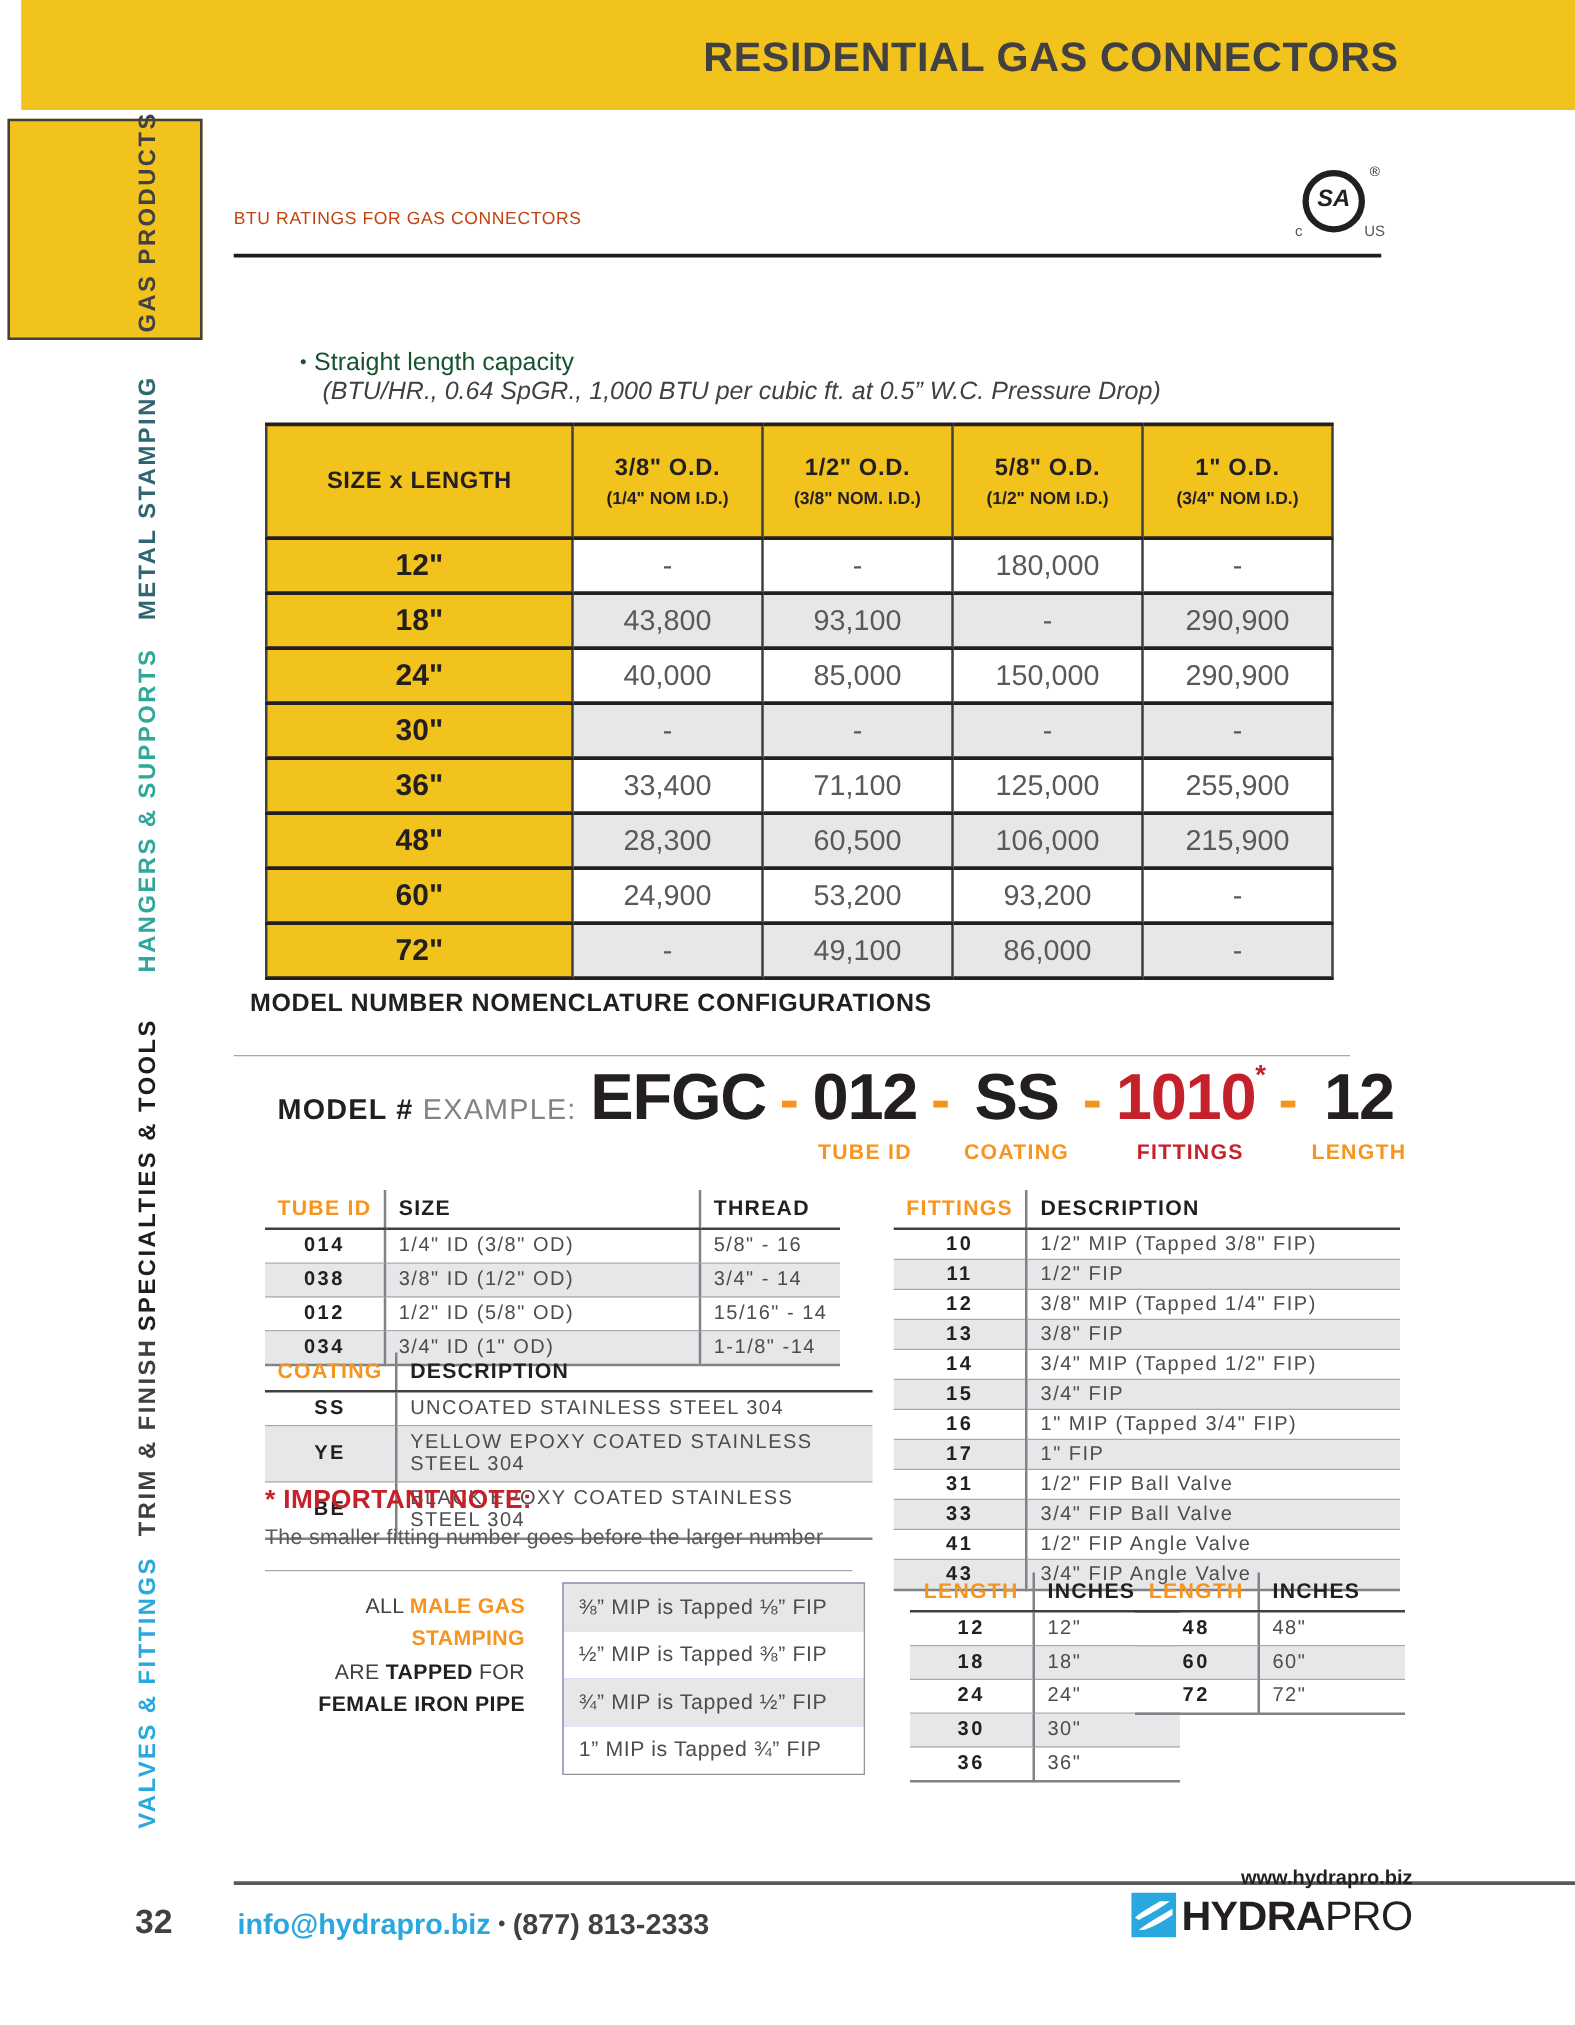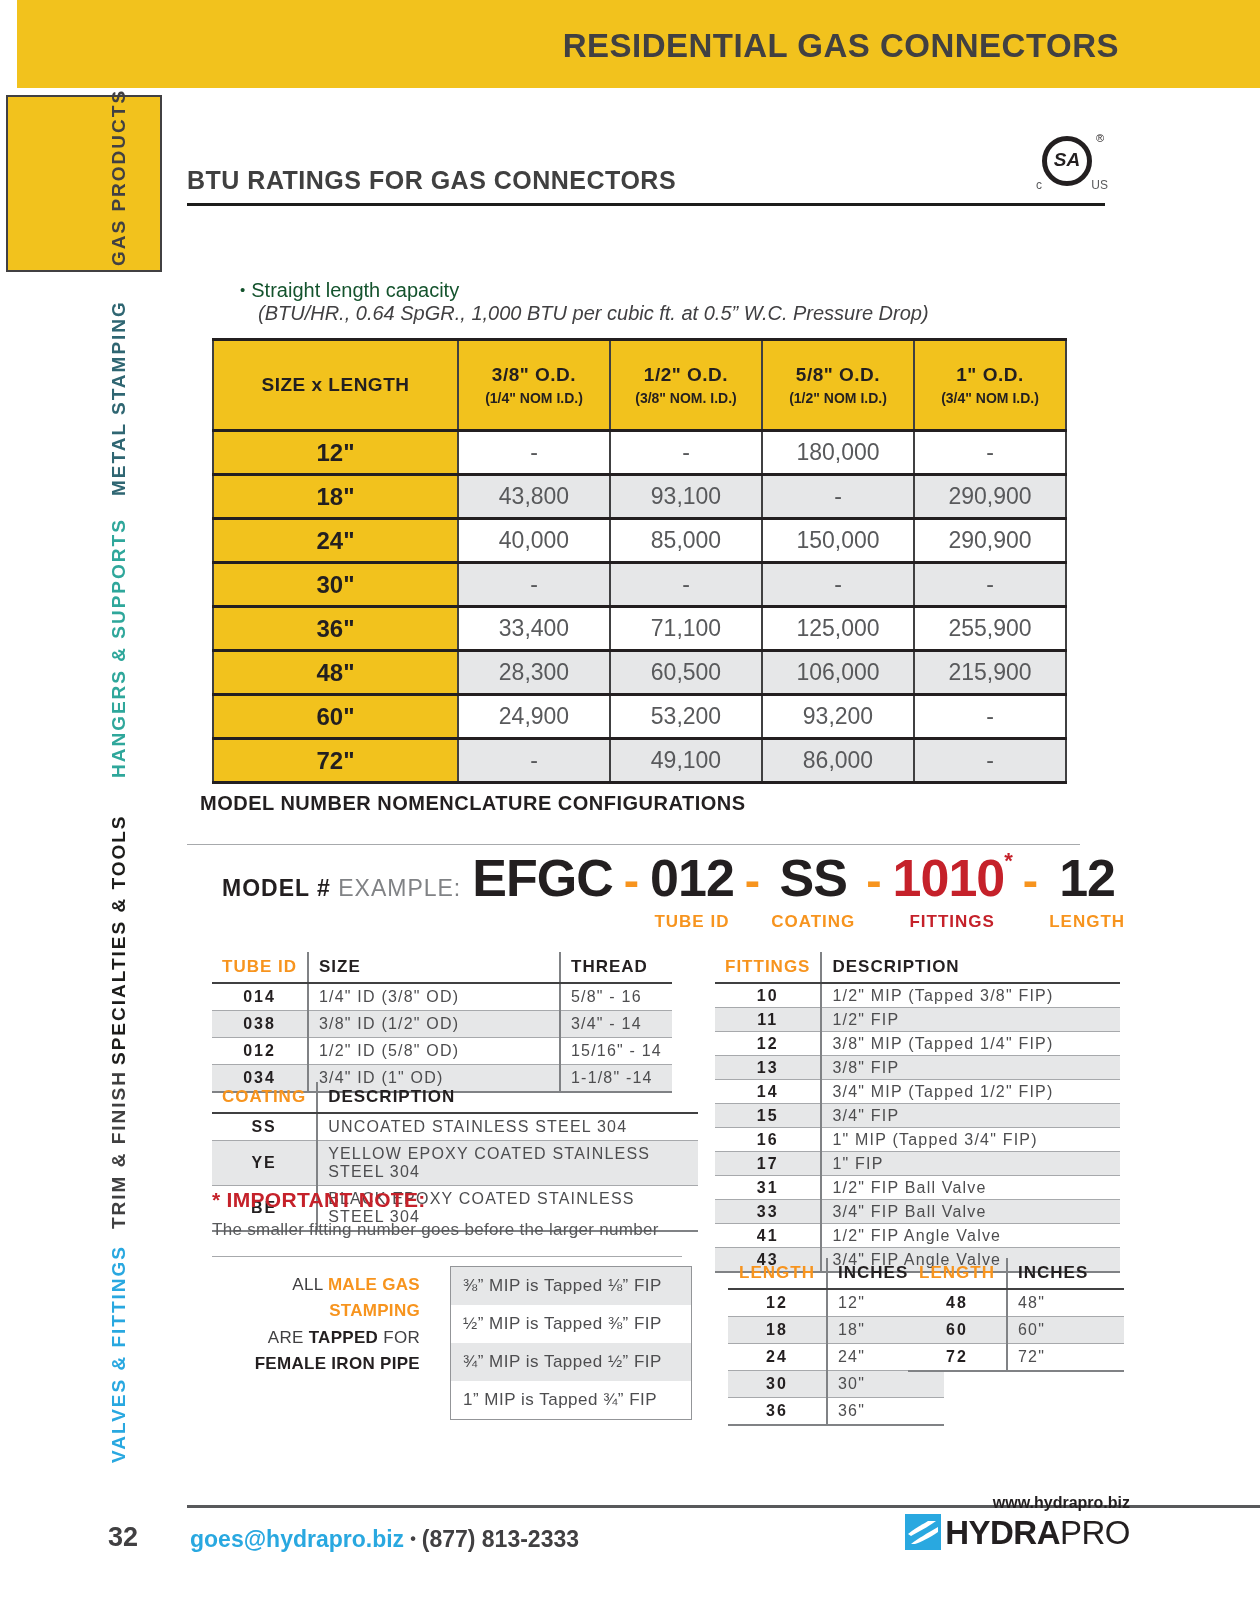--- a/index.html
+++ b/index.html
@@ -16,21 +16,21 @@
   .vlabel{position:absolute;left:108px;width:30px;writing-mode:vertical-rl;transform:rotate(180deg);
           white-space:nowrap;font-weight:700;font-size:19px;letter-spacing:2px;text-align:center;}
   .v-gas{top:98px;height:168px;color:#414042;}
   .v-metal{top:318px;height:178px;color:#2F6672;}
   .v-hangers{top:552px;height:226px;color:#2FA79B;}
   .v-spec{top:815px;height:250px;color:#1D1D1B;}
   .v-trim{top:1065px;height:170px;color:#404041;}
   .v-valves{top:1235px;height:238px;color:#29A8E0;}
 
   
-  .sec1-title{position:absolute;left:187px;top:166px;font-size:25px;font-weight:700;letter-spacing:.5px;color:#404040;}
+  .sec1-title{position:absolute;left:187px;top:166px;font-size:14px;font-weight:400;letter-spacing:.5px;color:#c2410c;}
   .rule-dark{position:absolute;left:187px;top:203px;width:918px;height:3px;background:#1D1D1B;}
   .csa{position:absolute;left:1042px;top:136px;width:52px;height:56px;}
   .csa-ring{display:inline-block;width:40px;height:40px;border:5px solid #231F20;border-radius:50%;
             font-weight:800;font-size:19px;line-height:38px;text-align:center;font-style:italic;color:#231F20;}
   .csa-c{position:absolute;left:-6px;bottom:0;font-size:12px;color:#58595B;}
   .csa-us{position:absolute;right:-14px;bottom:0;font-size:12px;color:#58595B;}
   .csa-reg{position:absolute;right:-10px;top:-4px;font-size:11px;color:#231F20;}
 
   .bullet-line{position:absolute;left:240px;top:279px;font-size:20px;color:#14532d;}
   .bullet-dot{font-size:15px;vertical-align:2px;margin-right:6px;}
@@ -457,21 +457,21 @@
   <div class="mip-box">
       <div class="mip-row">⅜” MIP is Tapped ⅛” FIP</div>
       <div class="mip-row">½” MIP is Tapped ⅜” FIP</div>
       <div class="mip-row">¾” MIP is Tapped ½” FIP</div>
       <div class="mip-row">1” MIP is Tapped ¾” FIP</div>
     </div>
 
   <div class="footer-rule"></div>
   <div class="page-num">32</div>
   <div class="footer-contact">
-    <span class="email">goes@hydrapro.biz</span><span class="dot">•</span><span>(877) 813-2333</span>
+    <span class="email">info@hydrapro.biz</span><span class="dot">•</span><span>(877) 813-2333</span>
   </div>
   <div class="footer-site">
     <div class="site-url">www.hydrapro.biz</div>
     <div class="brand">
       <svg width="36" height="36" viewBox="0 0 36 36">
         <rect width="36" height="36" fill="#29A8E0"></rect>
         <path d="M3 20 C 10 14, 15 12, 23 7 L 31 7 C 21 14, 15 17, 6 22 Z" fill="#ffffff"></path>
         <path d="M6 30 C 14 24, 21 20, 33 13 L 33 18 C 24 24, 16 28, 10 30 Z" fill="#ffffff"></path>
       </svg>
       <div class="brand-text"><span class="hv">HYDRA</span><span class="pr">PRO</span></div>

